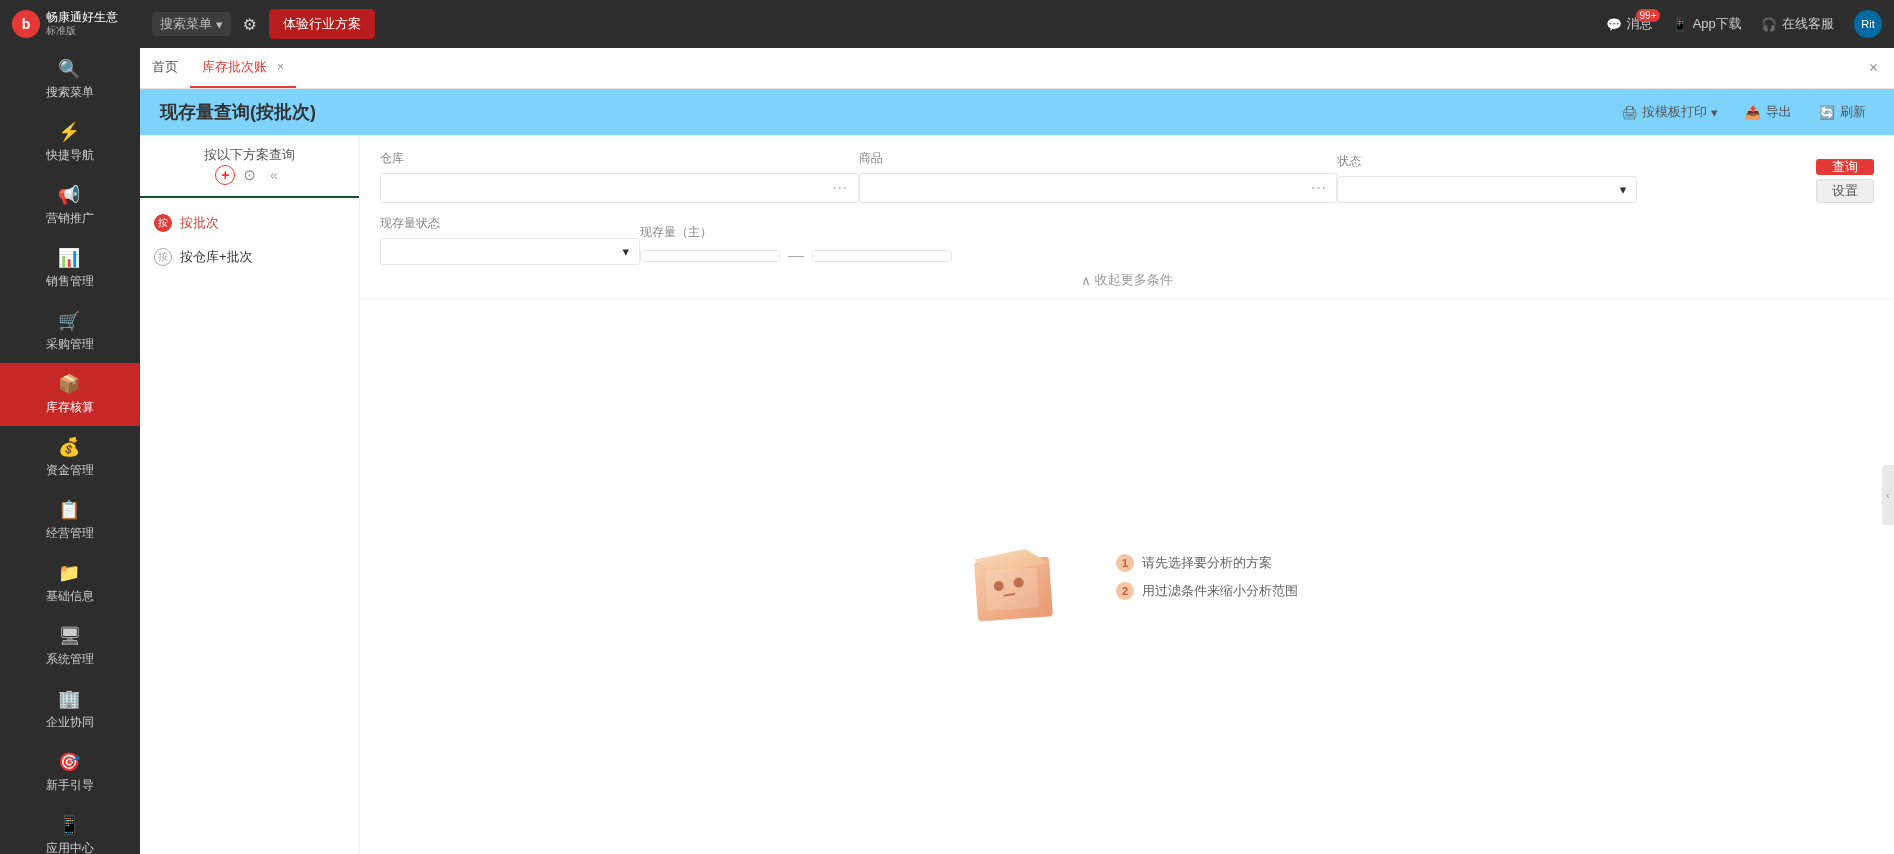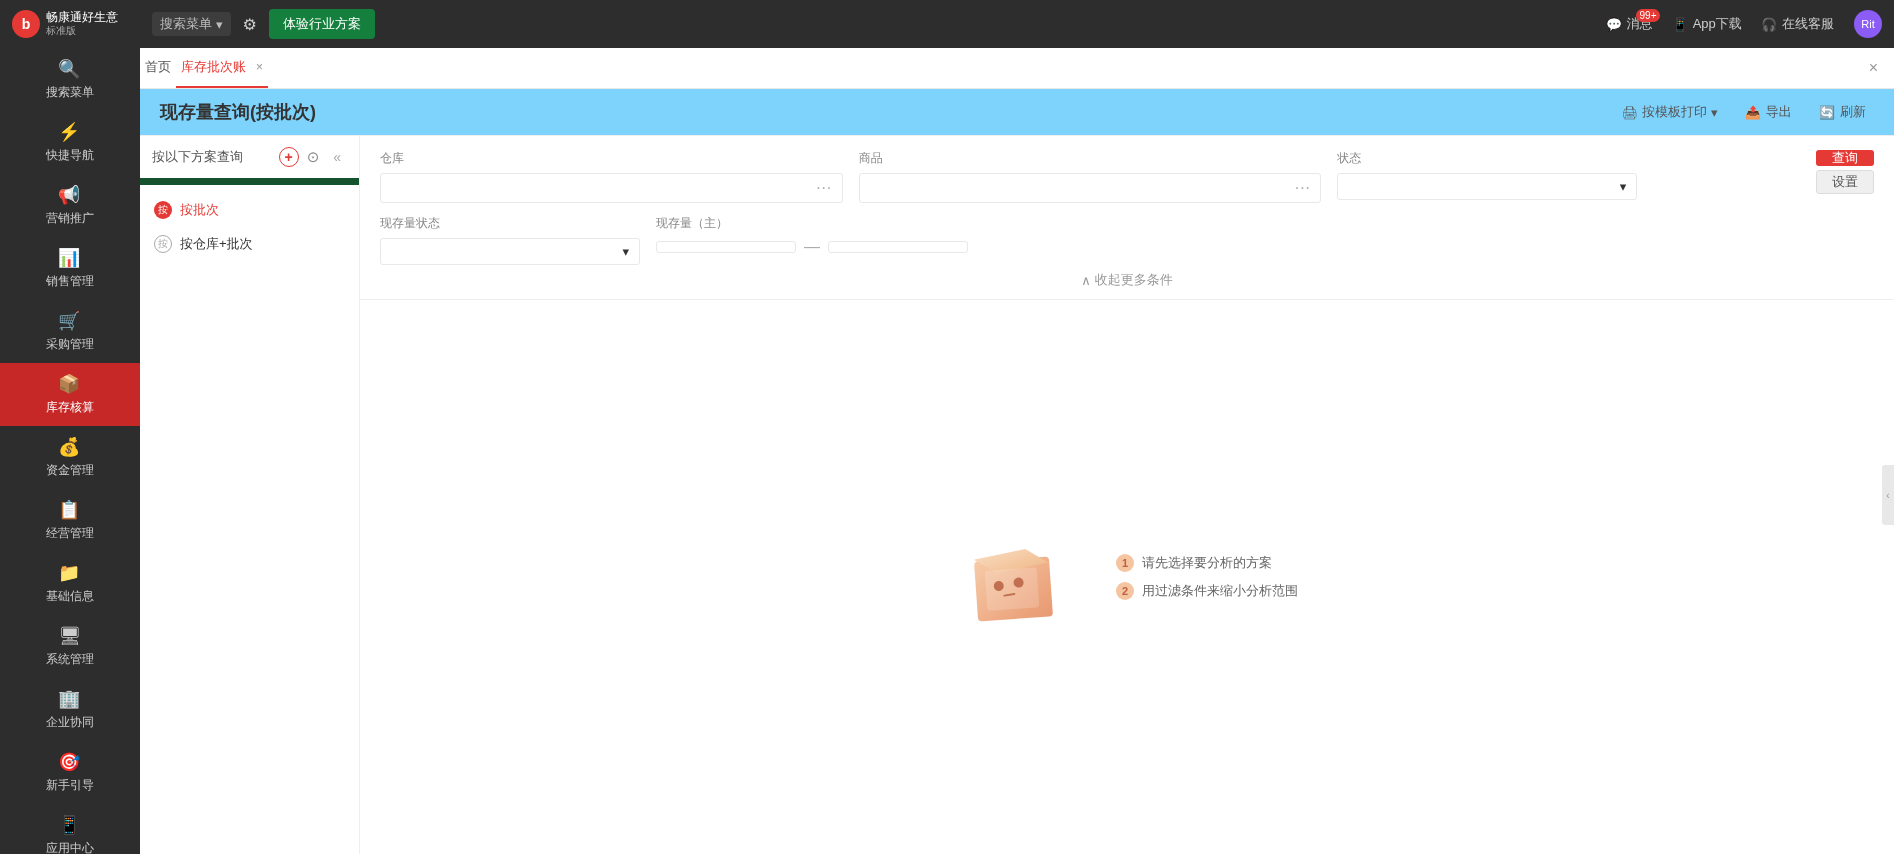--- a/index.html
+++ b/index.html
@@ -45,21 +45,21 @@
       gap: 8px;
     }
     .dropdown-arrow { color: #aaa; font-size: 10px; cursor: pointer; }
     .gear-btn {
       color: #ccc;
       font-size: 16px;
       cursor: pointer;
       padding: 4px;
     }
     .trial-btn {
-      background: #15803d;
+      background: #b91c1c;
       color: #fff;
       border: none;
       border-radius: 4px;
       padding: 6px 14px;
       font-size: 13px;
       cursor: pointer;
     }
     .top-bar-right {
       display: flex;
       align-items: center;
@@ -81,21 +81,21 @@
       border-radius: 8px;
       padding: 1px 4px;
       position: absolute;
       top: -6px;
       right: -8px;
     }
     .user-avatar {
       width: 28px;
       height: 28px;
       border-radius: 50%;
-      background: #8b5cf6;
+      background: #0369a1;
       display: flex;
       align-items: center;
       justify-content: center;
       color: #fff;
       font-size: 11px;
     }
 
     
     .main-layout {
       display: flex;
@@ -138,21 +138,21 @@
     
     .tab-bar {
       display: flex;
       align-items: center;
       background: #fff;
       border-bottom: 1px solid #e8e8e8;
       padding: 0 0 0 0;
       flex-shrink: 0;
     }
     .tab-item {
-      padding: 10px 5px;
+      padding: 10px 12px;
       font-size: 13px;
       cursor: pointer;
       color: #555;
       border-bottom: 2px solid transparent;
       display: flex;
       align-items: center;
       gap: 6px;
     }
     .tab-item.active {
       color: #e53935;
@@ -228,21 +228,22 @@
       flex-direction: column;
       overflow: hidden;
     }
     .left-panel-header {
       display: flex;
       align-items: center;
       justify-content: space-between;
       padding: 10px 12px;
       font-size: 13px;
       color: #555;
-      border-bottom: 7px solid #14532d;
+      border-bottom: 2px solid #14532d;
+      flex-direction: column;
     }
     .left-panel-actions {
       display: flex;
       align-items: center;
       gap: 6px;
     }
     .icon-btn {
       cursor: pointer;
       font-size: 15px;
       color: #777;
@@ -288,22 +289,22 @@
     }
 
     
     .filter-area {
       padding: 14px 20px 10px;
       border-bottom: 1px solid #eee;
       flex-shrink: 0;
     }
     .filter-row {
       display: flex;
-      align-items: flex-start;
-      gap: 16px;
+      align-items: flex-end;
+      gap: 0;
       margin-bottom: 12px;
     }
     .filter-field {
       display: flex;
       flex-direction: column;
       gap: 4px;
     }
     .filter-field-wide { flex: 1; }
     .filter-label { font-size: 12px; color: #888; margin-bottom: 2px; }
     .filter-input {

